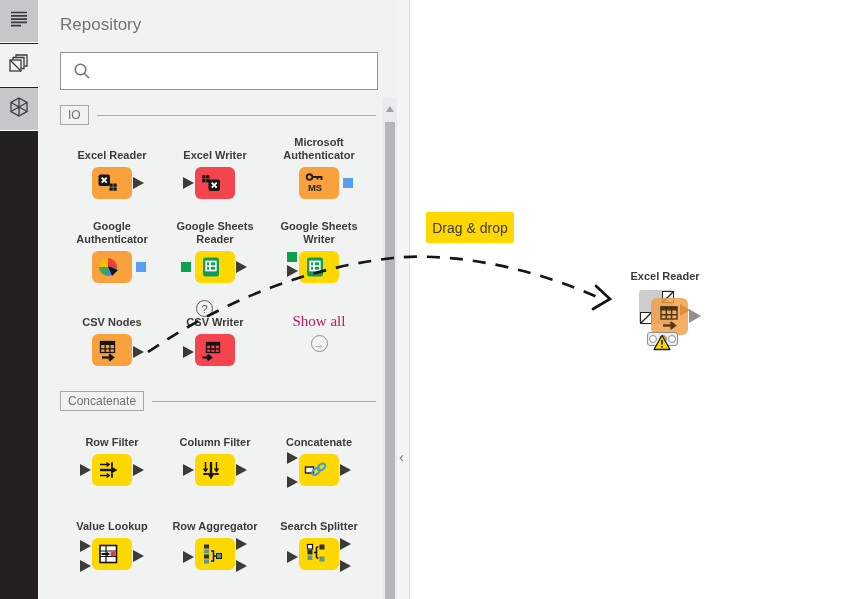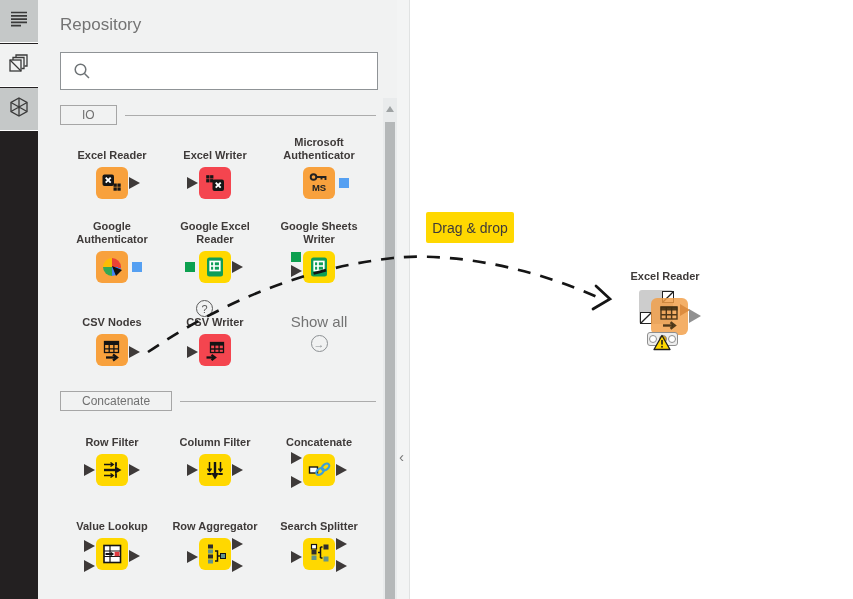--- a/index.html
+++ b/index.html
@@ -16,42 +16,42 @@
   #panel{position:absolute;left:38px;top:0;width:360px;height:599px;background:#F1F2F2;}
   #repo-title{position:absolute;left:22px;top:15px;font-size:17px;color:#737373;}
   #searchbox{position:absolute;left:22px;top:52px;width:318px;height:38px;background:#fff;
              border:1px solid #8F9396;box-sizing:border-box;display:flex;align-items:center;}
   #searchbox svg{margin:0 10px 0 12px;flex:0 0 auto;}
   #searchbox input{border:none;outline:none;flex:1;font-size:15px;color:#3E3A39;background:transparent;
                    font-family:"Liberation Sans",sans-serif;}
   #searchbox input::placeholder{color:#6E7376;opacity:1;}
 
   .sec-h{position:absolute;left:22px;width:316px;display:flex;align-items:center;}
-  .sec-box{border:1px solid #A6A6A6;color:#707070;font-size:12px;padding:2px 21px;line-height:1.2;}
+  .sec-box{border:1px solid #A6A6A6;color:#707070;font-size:12px;padding:2px 7px;line-height:1.2;}
   .sec-line{flex:1;height:1px;background:#ACACAC;margin-left:8px;}
 
   
   .ncell{position:absolute;width:110px;display:flex;flex-direction:column;align-items:center;cursor:pointer;}
   .nlabel{height:36px;width:110px;display:flex;align-items:flex-end;justify-content:center;text-align:center;
           font-weight:bold;font-size:11px;line-height:1.25;color:#3E3A39;margin-bottom:4px;}
-  .nicon{position:relative;width:32px;height:32px;border-radius:6px;flex:0 0 auto;}
+  .nicon{position:relative;width:40px;height:32px;border-radius:6px;flex:0 0 auto;}
   .nicon svg{position:absolute;left:0;top:0;}
   .orange{background:#F8A13D;} .red{background:#F4454F;} .yellow{background:#FFD800;}
   .port{position:absolute;}
   .tri-r{width:0;height:0;border-top:6px solid transparent;border-bottom:6px solid transparent;
          border-left:11px solid #3E3A39;}
   .sq-port{width:10px;height:10px;}
   .sq-green{background:#0CA04F;} .sq-blue{background:#55A0F2;}
 
   #help-badge{position:absolute;left:196px;top:300px;width:17px;height:17px;border:1.5px solid #5B5B5B;
               border-radius:50%;display:flex;align-items:center;justify-content:center;font-size:11px;
               color:#5B5B5B;box-sizing:border-box;background:transparent;cursor:pointer;}
 
   #show-all{position:absolute;left:264px;top:294px;width:110px;display:flex;flex-direction:column;align-items:center;cursor:pointer;}
-  #show-all .sa-text{height:36px;display:flex;align-items:flex-end;font-size:15px;color:#737373;}
+  #show-all .sa-text{height:36px;display:flex;align-items:flex-end;font-size:15px;color:#be185d;font-family:Liberation Serif, serif;}
   #show-all .sa-circle{margin-top:5px;width:17px;height:17px;border:1.5px solid #8C9093;border-radius:50%;
               display:flex;align-items:center;justify-content:center;font-size:11px;color:#8C9093;box-sizing:border-box;}
 
   
   #vscroll{position:absolute;left:383px;top:98px;width:14px;height:501px;background:#E9EBEC;}
   #vscroll .arrow-up{position:absolute;left:3px;top:8px;width:0;height:0;
         border-left:4px solid transparent;border-right:4px solid transparent;border-bottom:6px solid #9FA3A4;}
   #vscroll .thumb{position:absolute;left:2px;top:24px;width:10px;height:477px;background:#B5B8B9;}
 
   
@@ -194,21 +194,21 @@
       <div style="position:absolute;left:7px;top:7px;width:18px;height:18px;border-radius:50%;
            background:conic-gradient(#EA4335 0 95deg,#4285F4 95deg 180deg,#34A853 180deg 268deg,#FBBC05 268deg 360deg)"></div>
       <svg width="12" height="12" viewBox="0 0 12 12" style="left:15px;top:14px">
         <path d="M1,1 L11,5 L5,11 Z" fill="#111"></path>
       </svg>
       <div class="port sq-port sq-blue" style="position:absolute;right:-14px;top:11px"></div>
     </div>
   </div>
 
   <div class="ncell" style="left:160px;top:211px">
-    <div class="nlabel">Google Excel Reader</div>
+    <div class="nlabel">Google Sheets Reader</div>
     <div class="nicon yellow">
       <svg width="32" height="32" viewBox="0 0 32 32">
         <rect x="8" y="6.5" width="16" height="19" rx="2.5" fill="#0F9D58"></rect>
         <g stroke="#fff" stroke-width="1.7" fill="none">
           <rect x="11.2" y="10.5" width="9.6" height="9"></rect>
             <path d="M11.2,15 h9.6 M15,10.5 v9"></path>
         </g>
       </svg>
       <div class="port sq-port sq-green" style="position:absolute;left:-14px;top:11px"></div>
       <div class="port tri-r" style="right:-12px;top:10px"></div>

